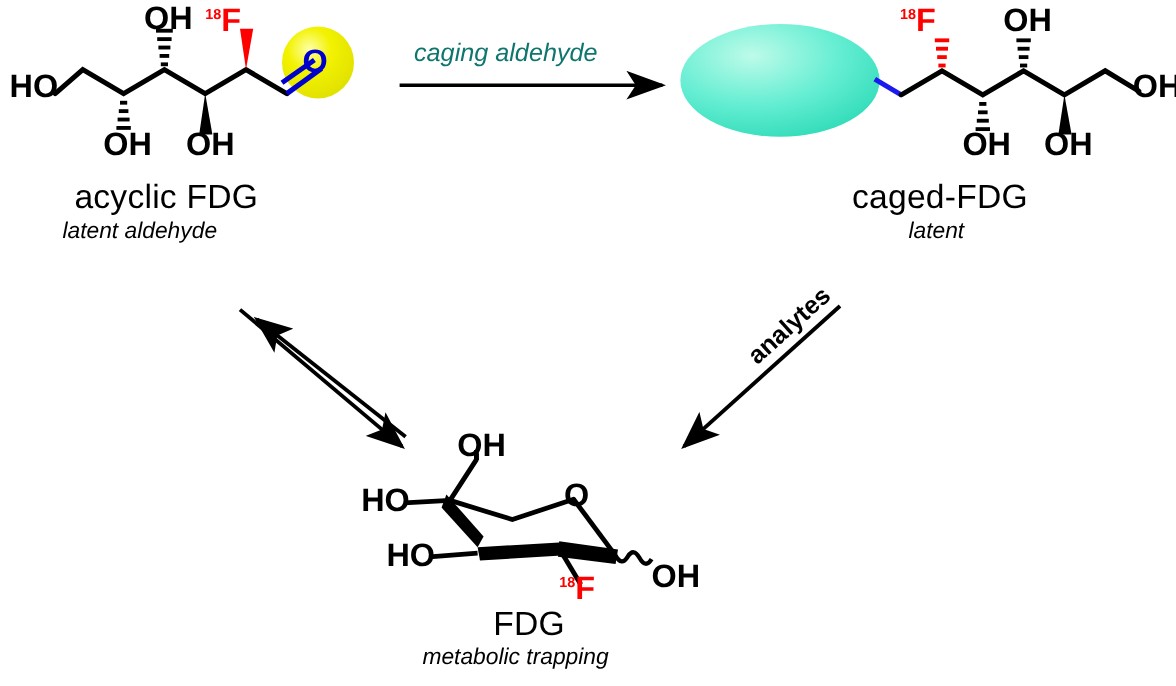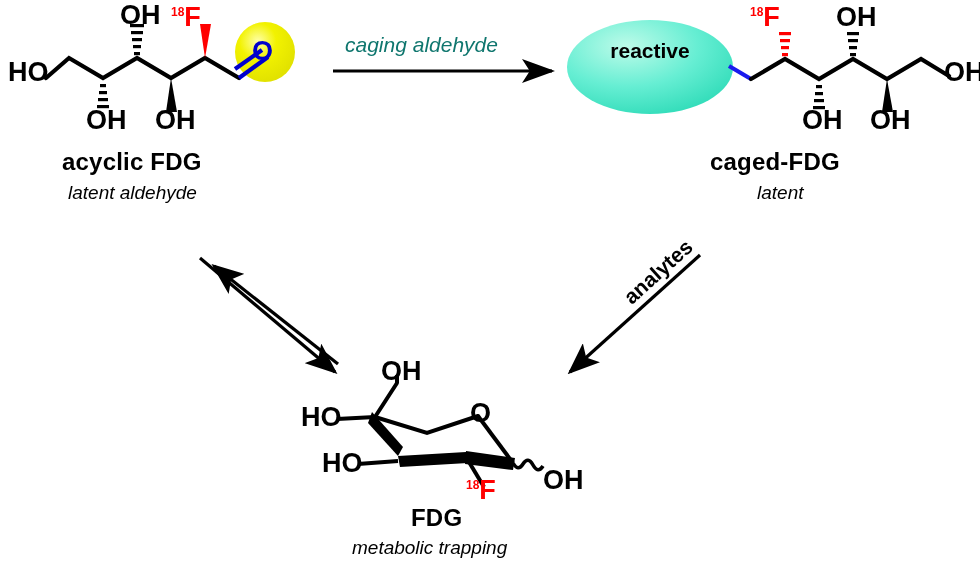--- a/index.html
+++ b/index.html
@@ -2,21 +2,21 @@
 <html><head>
 <meta charset="utf-8">
 <style>
   html,body{margin:0;padding:0;background:#ffffff;}
   body{width:980px;height:572px;position:relative;overflow:hidden;
        font-family:"Liberation Sans","DejaVu Sans",sans-serif;}
   #scheme{position:absolute;left:0;top:0;width:980px;height:572px;}
 
   .lbl{position:absolute;white-space:nowrap;color:#000;}
 
-  .cmp-name{font-size:24px;font-weight:bold;letter-spacing:.2px;}
+  .cmp-name{font-size:28px;font-weight:normal;letter-spacing:.2px;}
   .cmp-sub{font-size:19px;font-style:italic;}
 
   .atom{font-size:27px;font-weight:bold;line-height:1;}
   .atom-red{color:#ff0000;}
   .atom-blue{color:#0000cc;}
   .sup{font-size:12px;font-weight:bold;vertical-align:super;line-height:0;}
 
   .rxn-lbl{font-size:21px;font-style:italic;color:#0f766e;font-weight:normal;}
   .analytes-lbl{font-size:21px;font-weight:bold;color:#000;
                 transform-origin:left center;}
@@ -149,26 +149,25 @@
 <div class="lbl atom" style="left:8px;  top:59px;">HO</div>
 <div class="lbl atom" style="left:120px; top:2px;">OH</div>
 <div class="lbl atom" style="left:86px;  top:107px;">OH</div>
 <div class="lbl atom" style="left:155px; top:107px;">OH</div>
 <div class="lbl atom atom-red" style="left:171px; top:4px;">
   <span class="sup">18</span><span>F</span>
 </div>
 <div class="lbl atom atom-blue" style="left:252px; top:38px;">O</div>
 
 <div class="lbl cmp-name" style="left:62px; top:148px;">acyclic FDG</div>
-<div class="lbl cmp-sub" style="left:52px; top:182px;margin-left:16px;">latent aldehyde</div>
+<div class="lbl cmp-sub" style="left:52px; top:182px;">latent aldehyde</div>
 
 <div class="lbl rxn-lbl" style="left:345px; top:33px;">caging aldehyde</div>
 
 <div class="trigger-txt" style="left:577px; top:40px; width:146px;">
-  <div>reactive</div>
 </div>
 
 <div class="lbl atom atom-red" style="left:750px; top:4px;">
   <span class="sup">18</span><span>F</span>
 </div>
 <div class="lbl atom" style="left:836px; top:4px;">OH</div>
 <div class="lbl atom" style="left:802px; top:107px;">OH</div>
 <div class="lbl atom" style="left:870px; top:107px;">OH</div>
 <div class="lbl atom" style="left:944px; top:59px;">OH</div>
 

